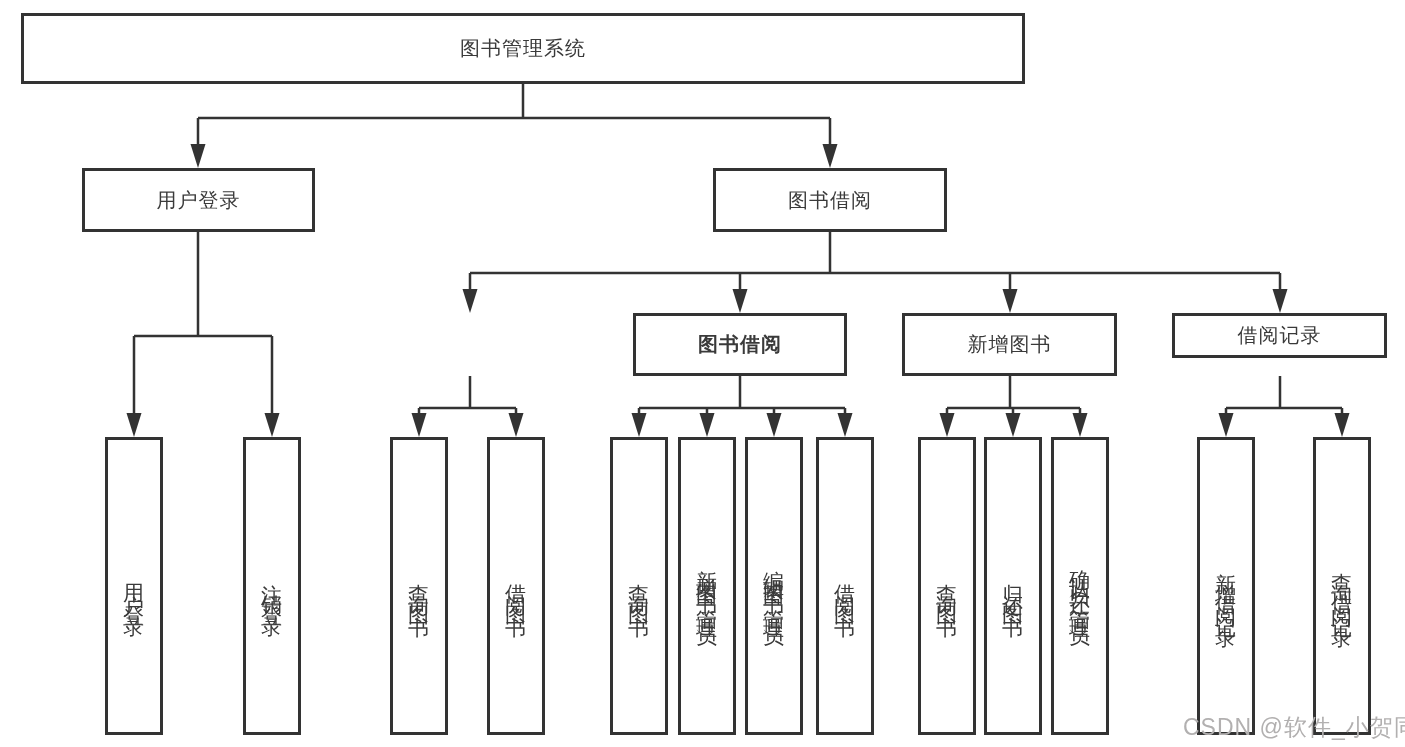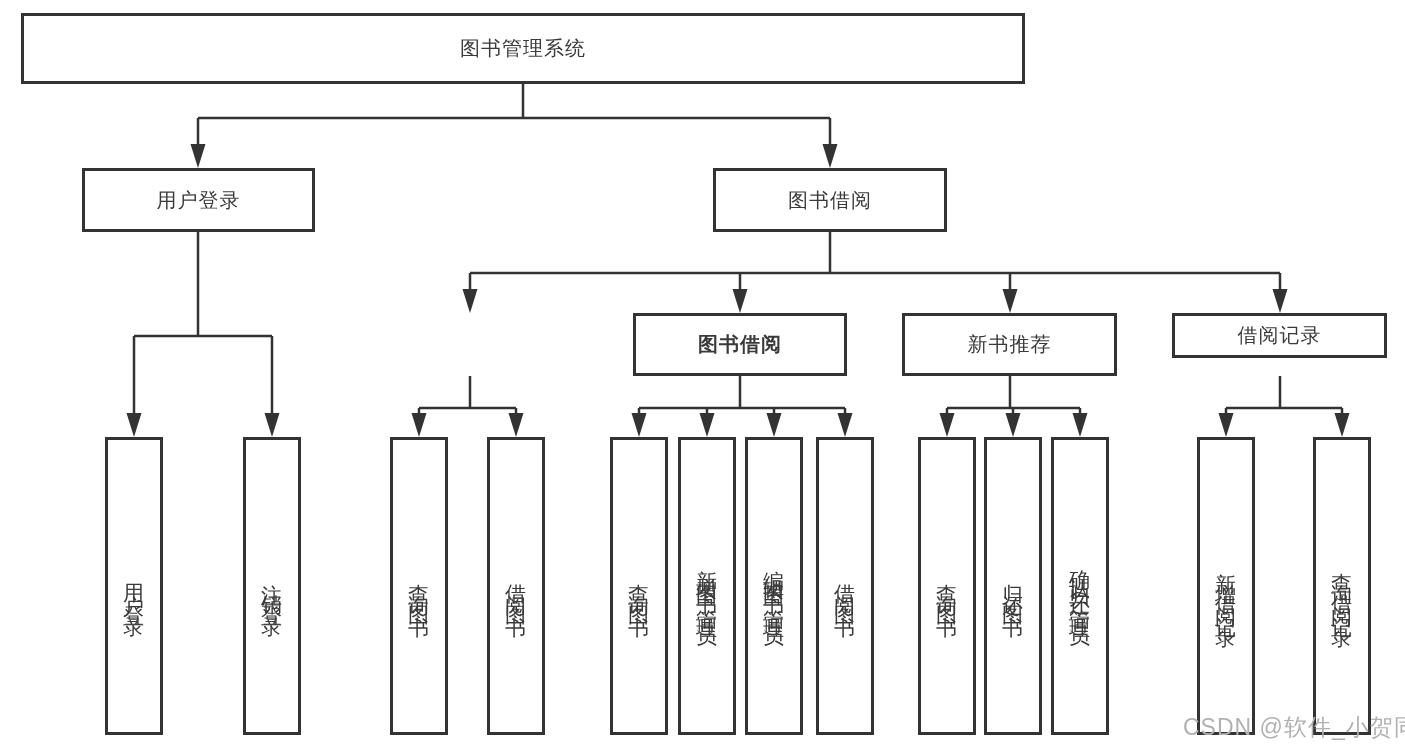--- a/index.html
+++ b/index.html
@@ -102,21 +102,21 @@
       <polygon points="1334.5,413 1349.5,413 1342,437"></polygon>
     </g>
   </svg>
 
   <div class="node" style="left:21px; top:13px; width:1004px; height:71px;">图书管理系统</div>
 
   <div class="node hbox" style="left:82px; top:168px; width:233px;">用户登录</div>
   <div class="node hbox" style="left:713px; top:168px; width:234px;">图书借阅</div>
 
   <div class="node" style="left:633px; top:313px; width:214px; height:63px;font-weight:bold;">图书借阅</div>
-  <div class="node" style="left:902px; top:313px; width:215px; height:63px;">新书推荐</div>
+  <div class="node" style="left:902px; top:313px; width:215px; height:63px;">新增图书</div>
   <div class="node" style="left:1172px; top:313px; width:215px; height:45px;">借阅记录</div>
 
   <div class="node vbox" style="left:105px; top:437px; width:58px; height:298px;">用户登录</div>
   <div class="node vbox" style="left:243px; top:437px; width:58px; height:298px;">注销登录</div>
 
   <div class="node vbox" style="left:390px; top:437px; width:58px; height:298px;">查询图书</div>
   <div class="node vbox" style="left:487px; top:437px; width:58px; height:298px;">借阅图书</div>
 
   <div class="node vbox" style="left:610px; top:437px; width:58px; height:298px;">查询图书</div>
   <div class="node vbox long" style="left:678px; top:437px; width:58px; height:298px;">新增图书（管理员）</div>

